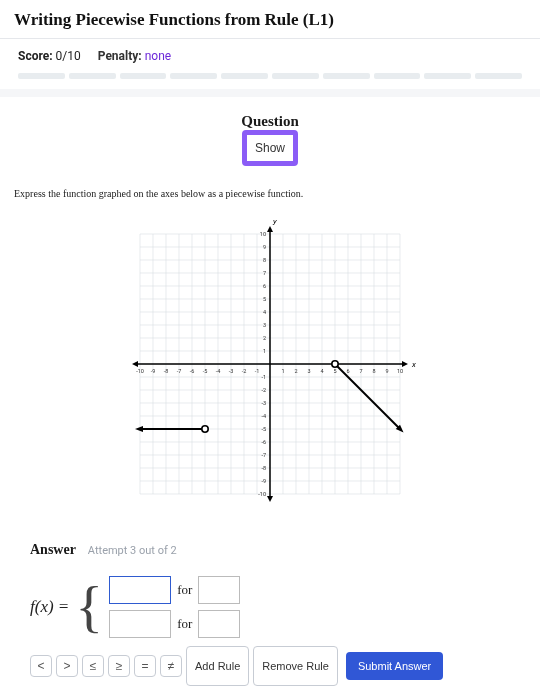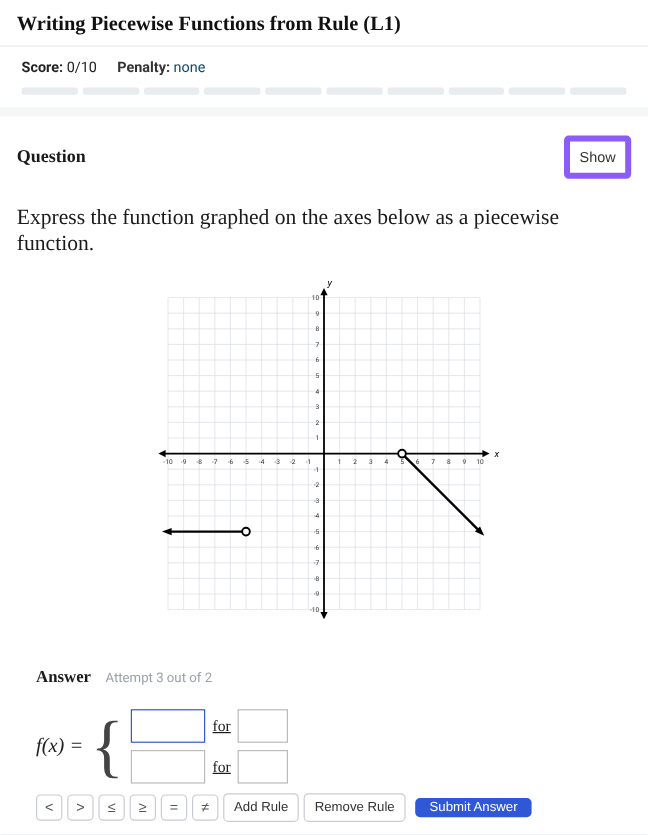--- a/index.html
+++ b/index.html
@@ -23,21 +23,21 @@
     color: #111;
   }
   .score-row {
     background: #fff;
     padding: 10px 18px 6px;
     font-size: 12px;
     color: #222;
   }
   .score-row b { font-weight: 700; }
   .penalty { margin-left: 14px; color: #333; }
-  .penalty-val { color: #0c4a6e; font-weight: 400; }
+  .penalty-val { color: #6d28d9; font-weight: 400; }
   .progress-strip {
     background: #fff;
     padding: 4px 18px 10px;
     display: flex;
     gap: 4px;
   }
   .progress-seg {
     height: 6px;
     flex: 1;
     background: #e8ecef;
@@ -47,38 +47,39 @@
     background: #fff;
     margin: 8px 0 0 0;
     padding: 16px 14px 10px;
     box-shadow: 0 1px 2px rgba(0,0,0,0.04);
   }
   .question-header {
     display: flex;
     justify-content: space-between;
     align-items: center;
     margin-bottom: 22px;
+    flex-direction: column;
   }
   .question-title {
     font-family: Georgia, "Times New Roman", serif;
     font-size: 15px;
     font-weight: 700;
   }
   .show-btn {
     border: 5px solid #8b5cf6;
     background: #fff;
     border-radius: 4px;
     padding: 6px 8px;
     font-size: 12px;
     color: #333;
     cursor: pointer;
   }
   .prompt {
     font-family: Georgia, "Times New Roman", serif;
-    font-size: 18px;
+    font-size: 10px;
     margin-bottom: 10px;
     margin-top: 17px;
   }
   .graph-wrap {
     display: flex;
     justify-content: center;
     margin: 6px 0 14px;
   }
   .answer-row {
     margin-top: 20px;
@@ -116,21 +117,21 @@
   }
   .rules { display: flex; flex-direction: column; gap: 6px; }
   .rule { display: flex; align-items: center; gap: 6px; }
   .rule input.expr {
     width: 62px; height: 28px;
     border: 1px solid #2f5bd0;
     font-size: 13px; padding: 2px 4px;
     outline: none;
   }
   .rule input.expr.inactive { border: 1px solid #bbb; }
-  .for-label { font-size: 13px; font-family: Georgia, serif; text-decoration: underline; }
+  .for-label { font-size: 13px; font-family: Georgia, serif; }
   .rule input.cond {
     width: 42px; height: 28px;
     border: 1px solid #bbb;
     font-size: 13px; padding: 2px 4px;
   }
   .toolbar {
     display: flex;
     align-items: center;
     gap: 4px;
     margin: 8px 0 0 16px;
@@ -140,31 +141,31 @@
     width: 22px; height: 22px;
     border: 1px solid #c7ccd4;
     border-radius: 4px;
     background: #fff;
     font-size: 12px;
     color: #555;
     display: flex; align-items: center; justify-content: center;
     cursor: pointer;
   }
   .txt-btn {
-    height: 24px;
+    height: 40px;
     border: 1px solid #c7ccd4;
     border-radius: 4px;
     background: #fff;
     font-size: 11px;
     color: #333;
     padding: 0 8px;
     cursor: pointer;
   }
   .submit-btn {
-    height: 16px;
+    height: 28px;
     background: #3057d6;
     color: #fff;
     border: none;
     border-radius: 4px;
     font-size: 11px;
     padding: 0 12px;
     cursor: pointer;
     margin-left: 4px;
   }
 </style>

